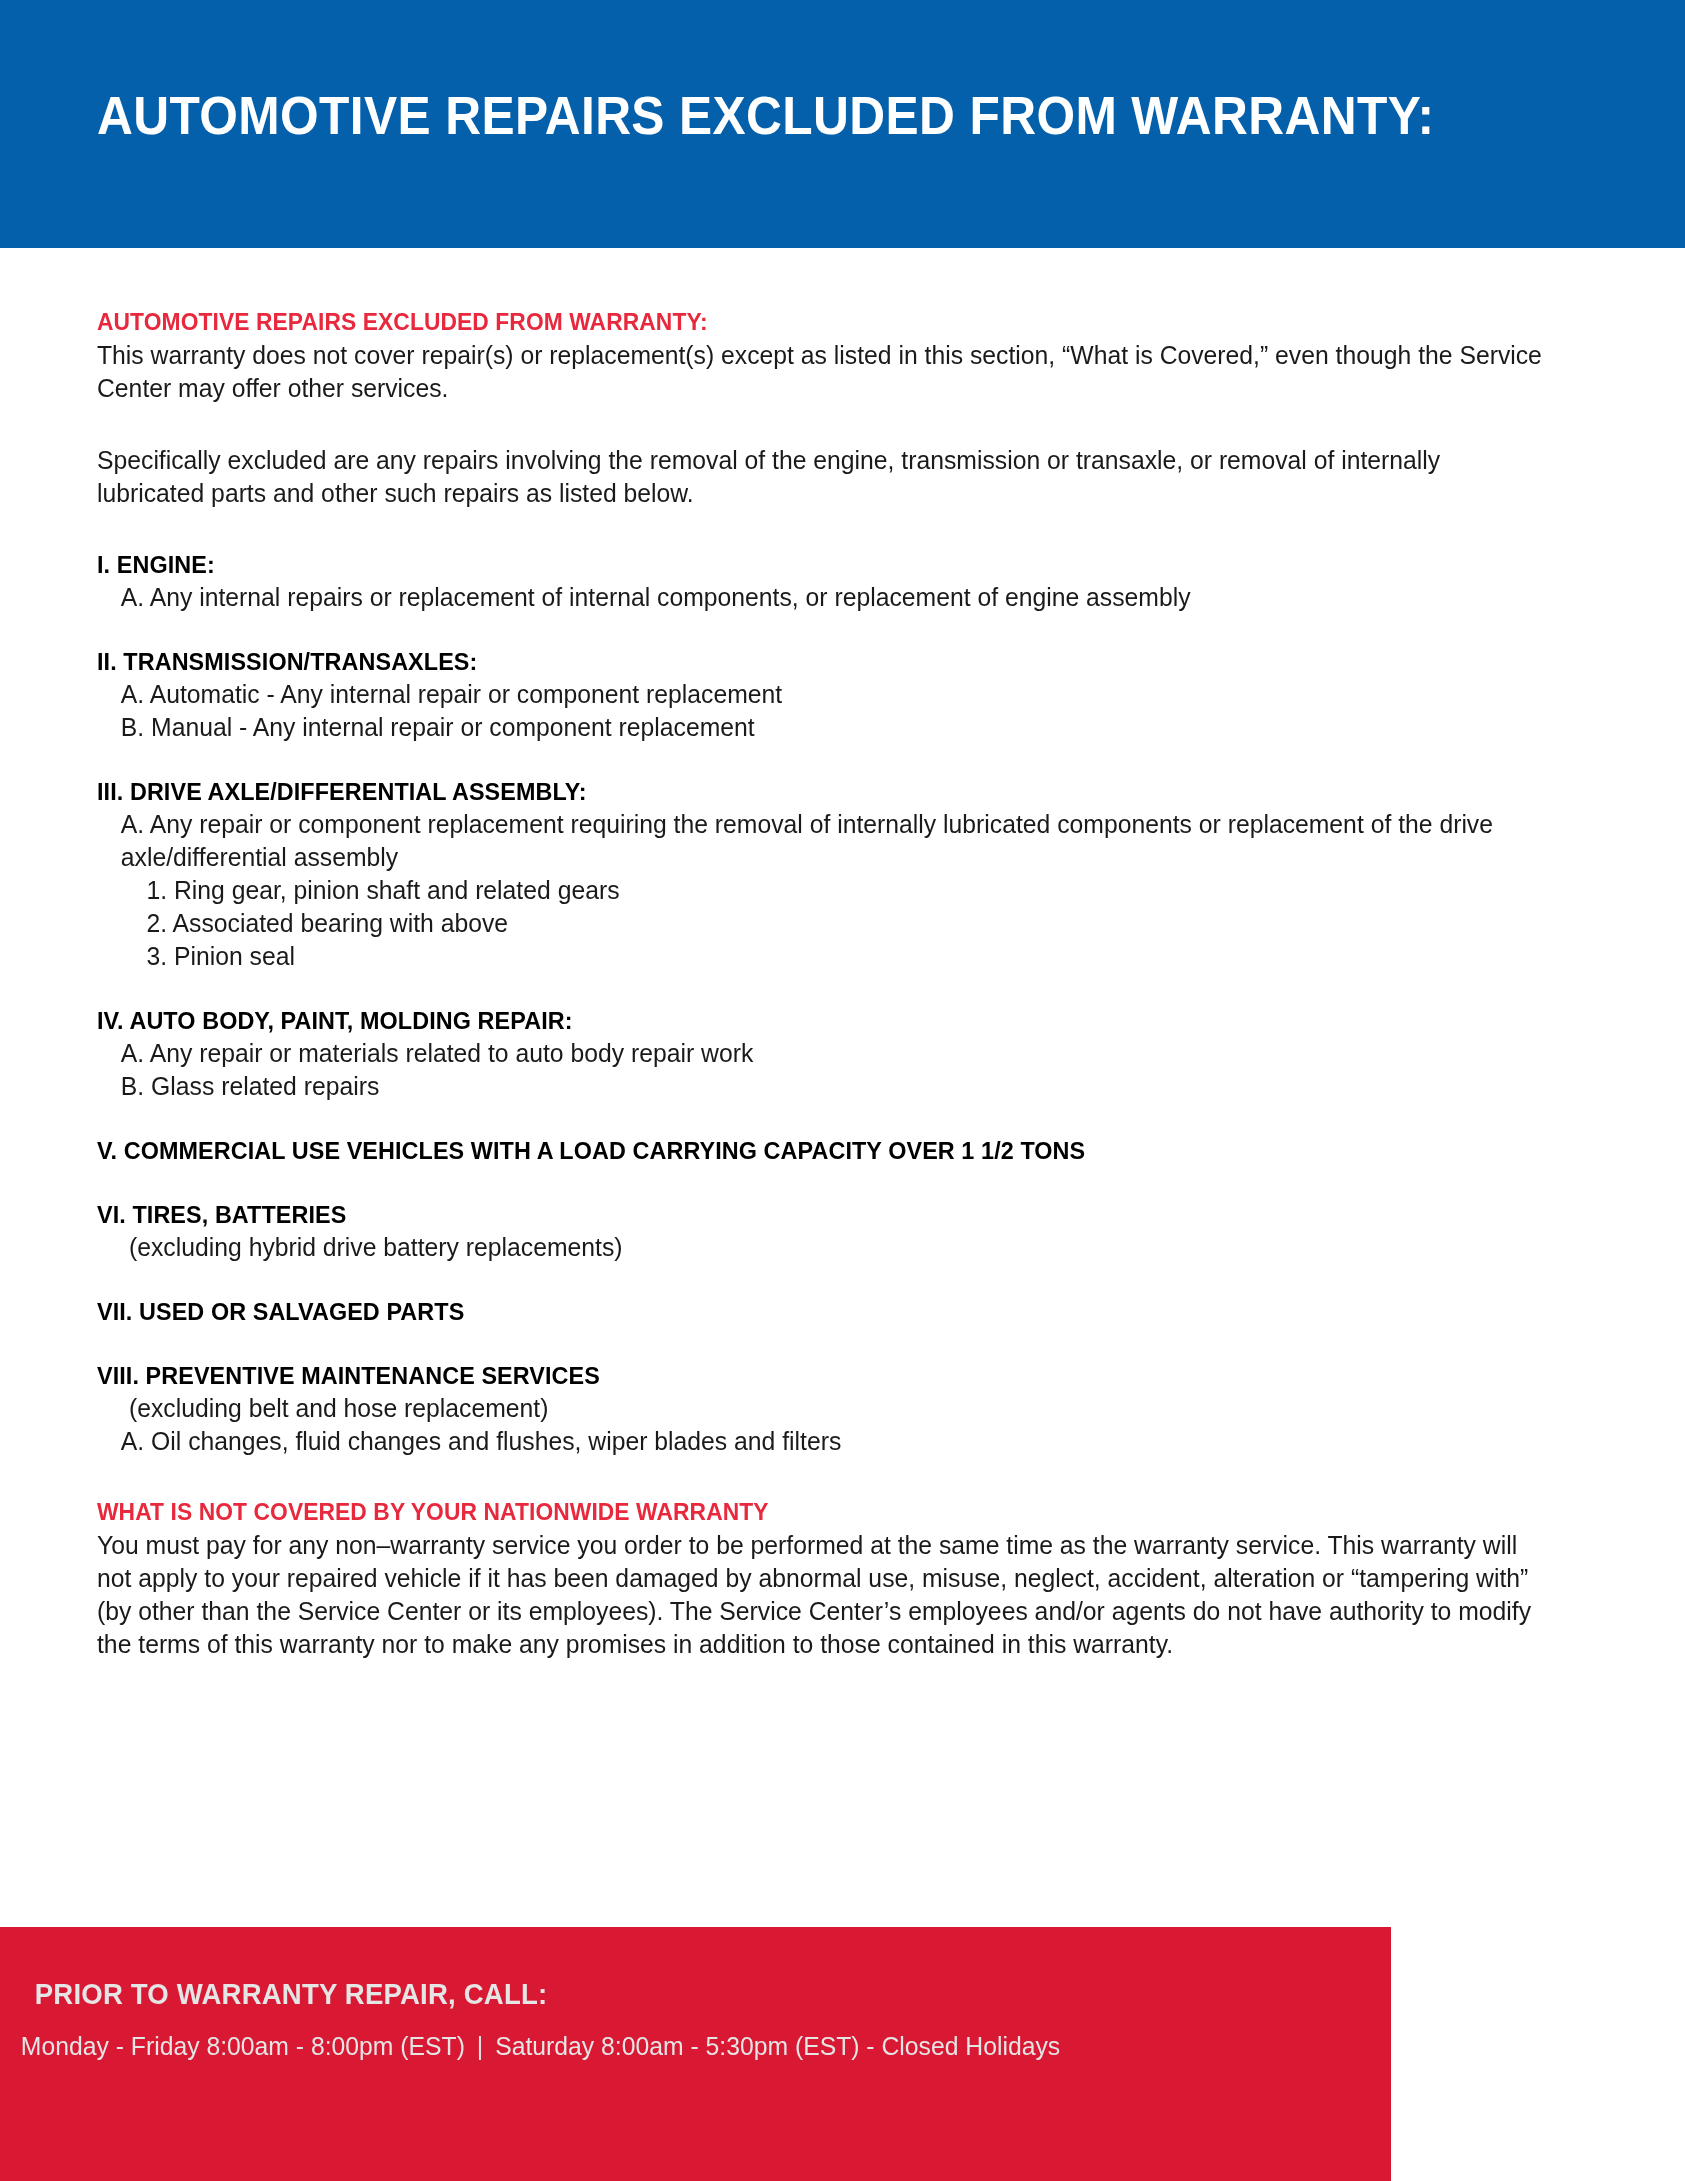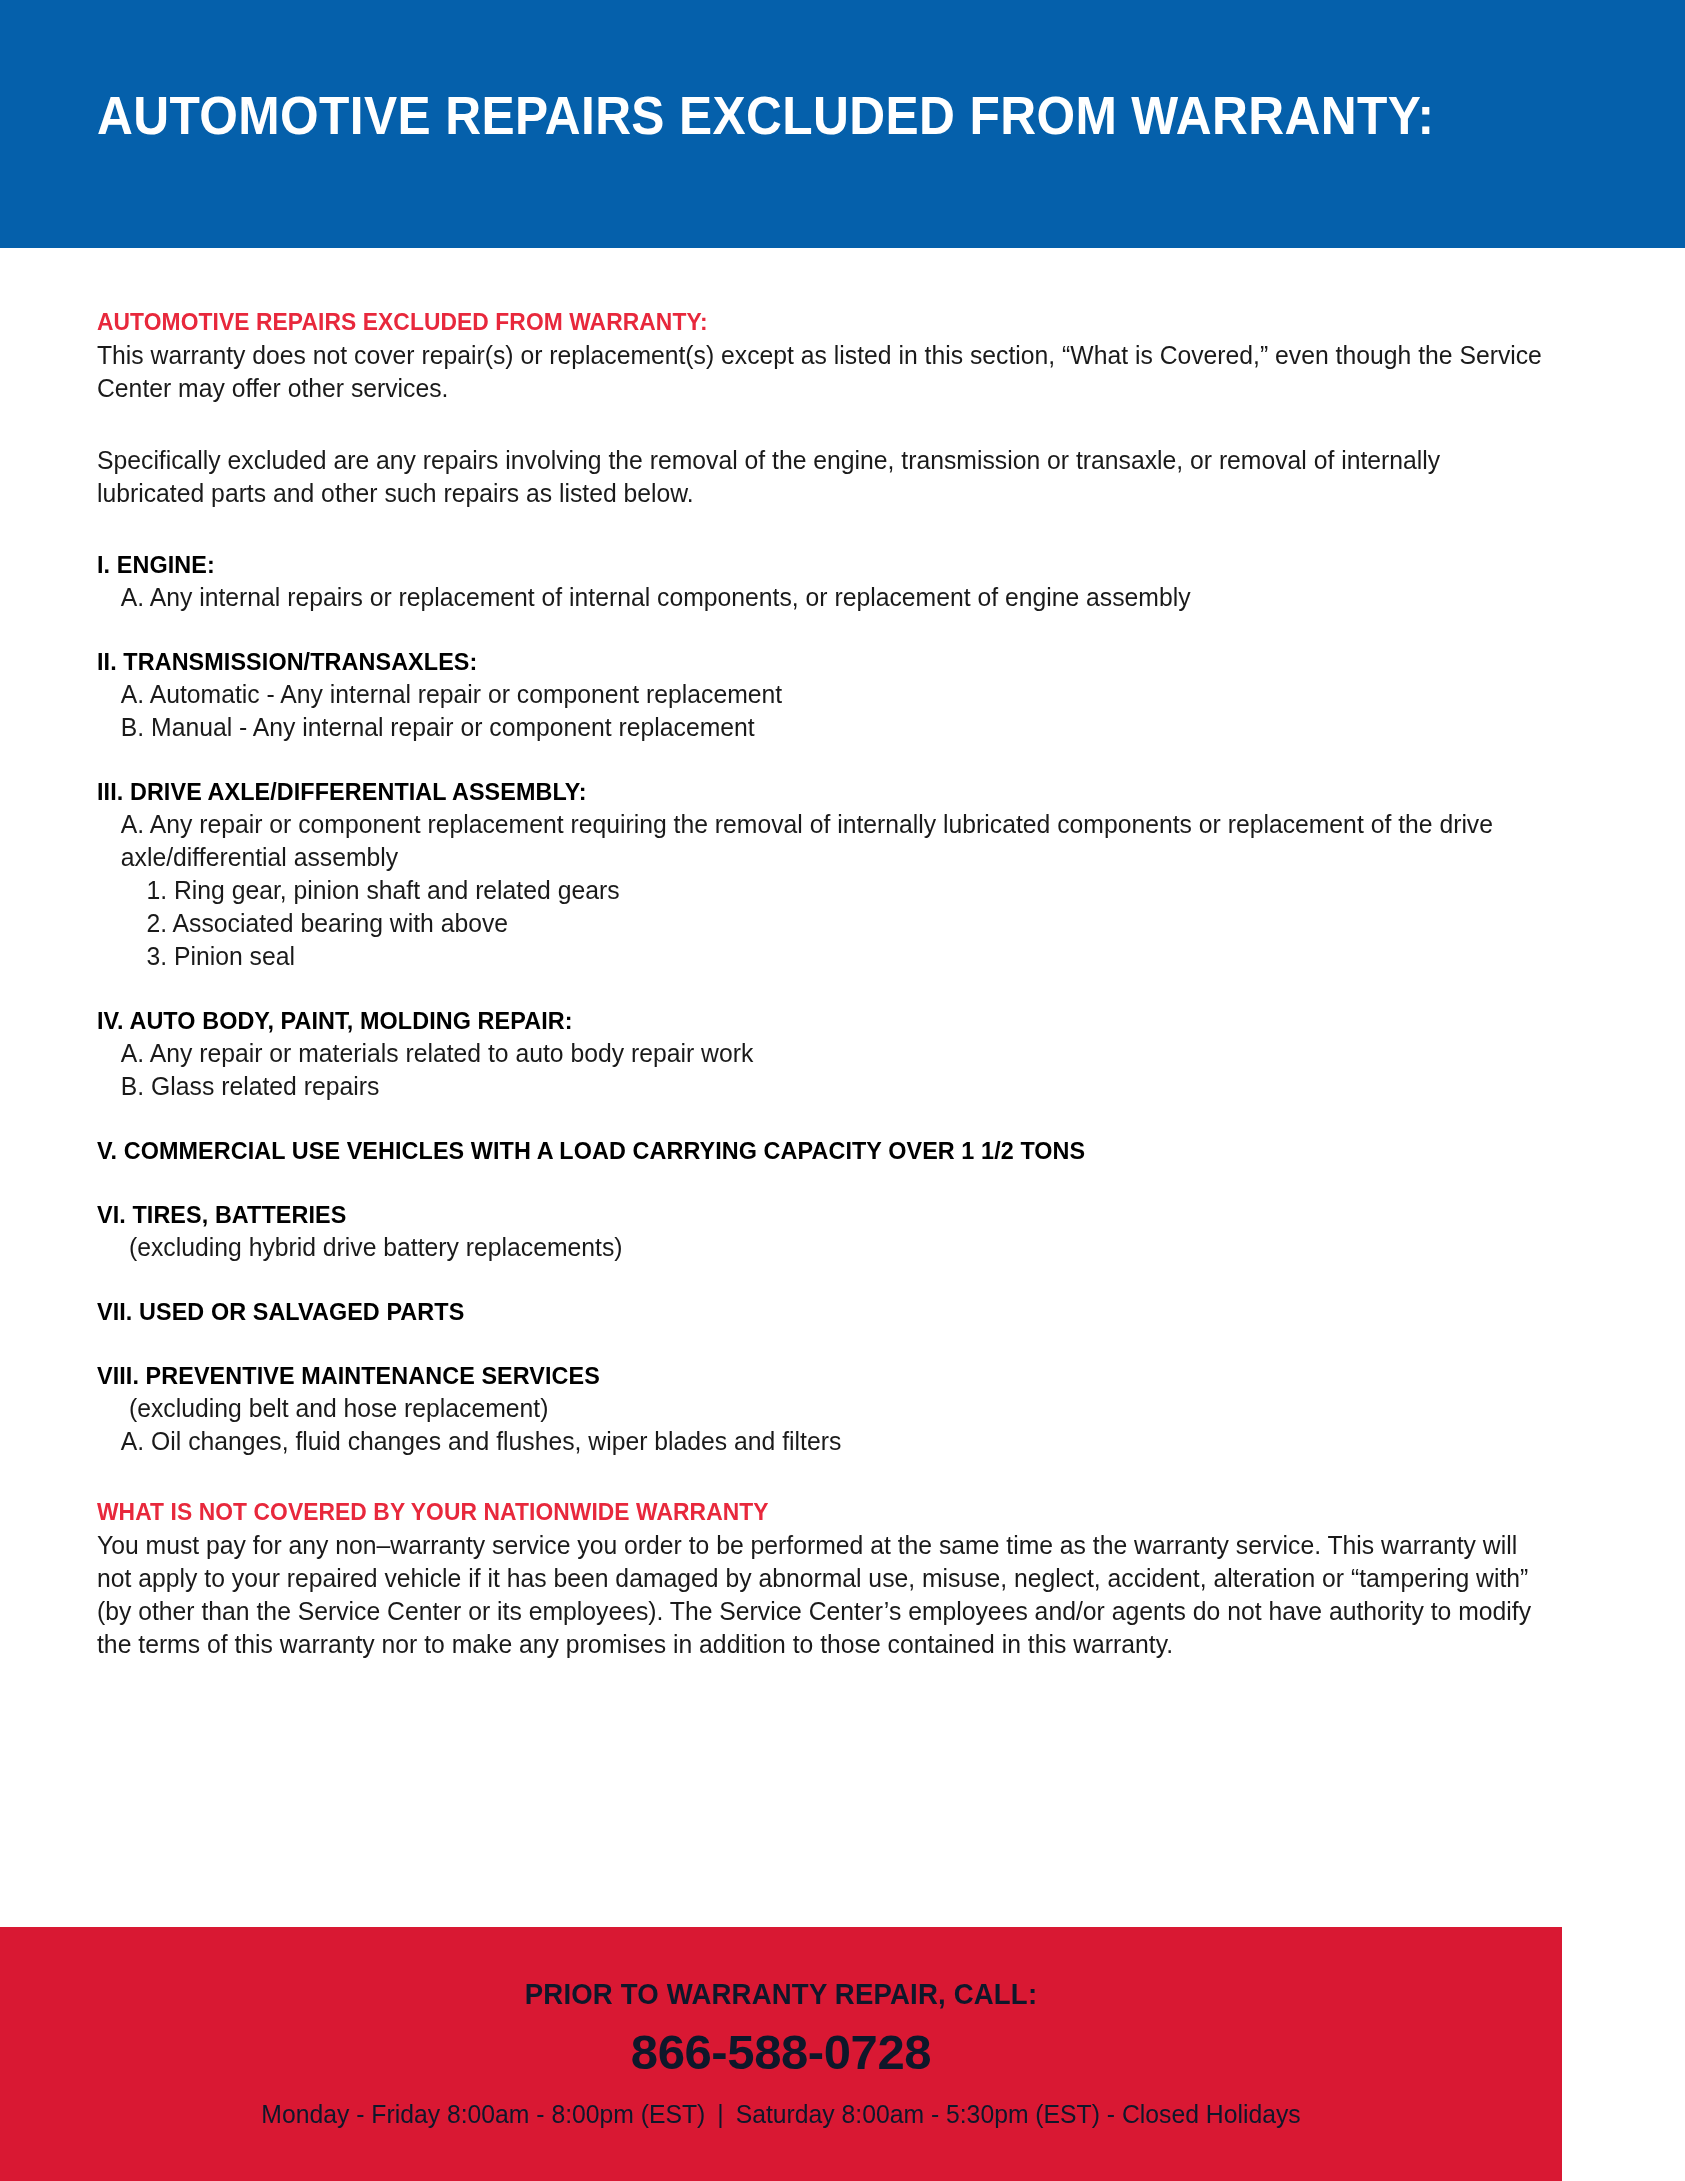--- a/index.html
+++ b/index.html
@@ -113,25 +113,25 @@
     color: #1a1a1a;
     transform: scaleX(0.97);
     transform-origin: left top;
   }
 
   
   .footer-band {
     position: absolute;
     left: 0;
     top: 1927px;
-    width: 1562px;
+    width: 1391px;
     height: 255px;
     background: #d91833;
-    color: #0f172a;
-    text-align: center;
+    color: #e5e5e5;
+    text-align: left;
     box-sizing: border-box;
   }
   .footer-callout {
     margin: 0;
     padding-top: 50px;
     font-size: 29px;
     line-height: 35px;
     font-weight: bold;
     letter-spacing: 0.2px;
     transform: scaleX(0.95);
@@ -217,18 +217,17 @@
 
   <div class="spacer-lg"></div>
 
   <div class="red-heading">WHAT IS NOT COVERED BY YOUR NATIONWIDE WARRANTY</div>
   <p class="body-para">You must pay for any non–warranty service you order to be performed at the same time as the warranty service. This warranty will not apply to your repaired vehicle if it has been damaged by abnormal use, misuse, neglect, accident, alteration or “tampering with” (by other than the Service Center or its employees). The Service Center’s employees and/or agents do not have authority to modify the terms of this warranty nor to make any promises in addition to those contained in this warranty.</p>
 
 </div>
 
 <div class="footer-band">
   <p class="footer-callout">PRIOR TO WARRANTY REPAIR, CALL:</p>
-  <p class="footer-phone">866-588-0728</p>
   <p class="footer-hours">
     <span>Monday - Friday 8:00am - 8:00pm (EST)</span><span class="sep">|</span><span>Saturday 8:00am - 5:30pm (EST) - Closed Holidays</span>
   </p>
 </div>
 
 
 </body></html>

